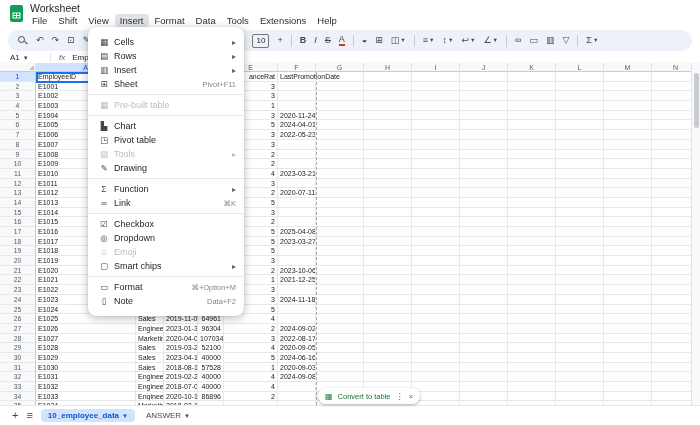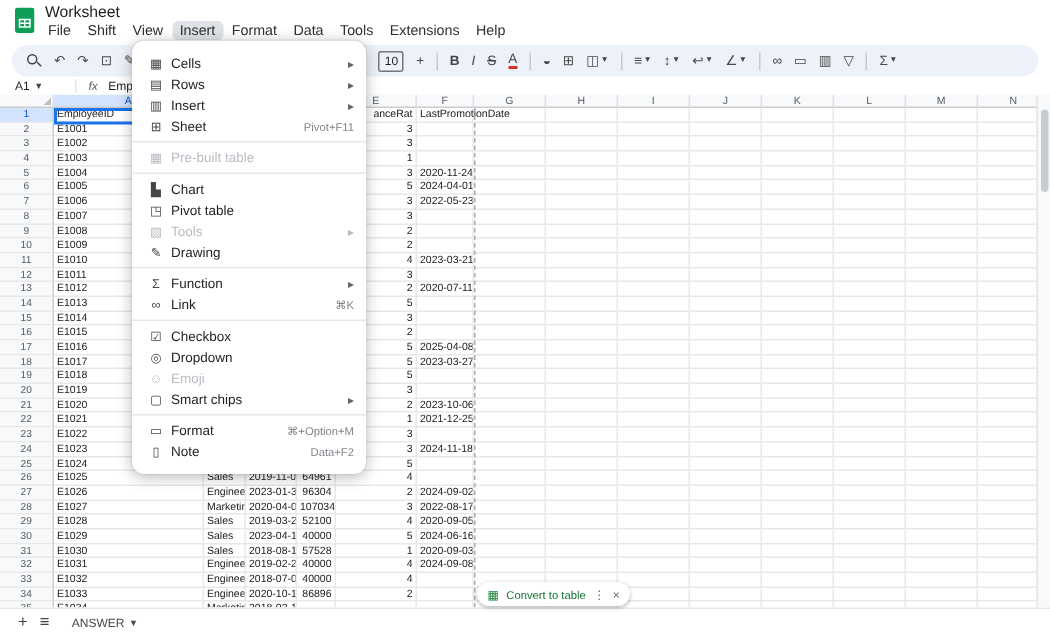--- a/index.html
+++ b/index.html
@@ -942,18 +942,22 @@
       <span class="ic">▯</span>
       <span class="lb">Note</span>
       <span class="sc">Data+F2</span>
     </div>
   </div>
 
 <div class="footer">
   <span class="fbtn">+</span>
   <span class="fbtn">≡</span>
   <span id="ftabs" style="display:flex;gap:4px;">
+      <div class="ftab active">
+        <span>10_employee_data</span>
+        <span class="caret">▼</span>
+      </div>
       <div class="ftab">
         <span>ANSWER</span>
         <span class="caret">▼</span>
       </div>
     </span>
 </div>
 
 </body></html>

